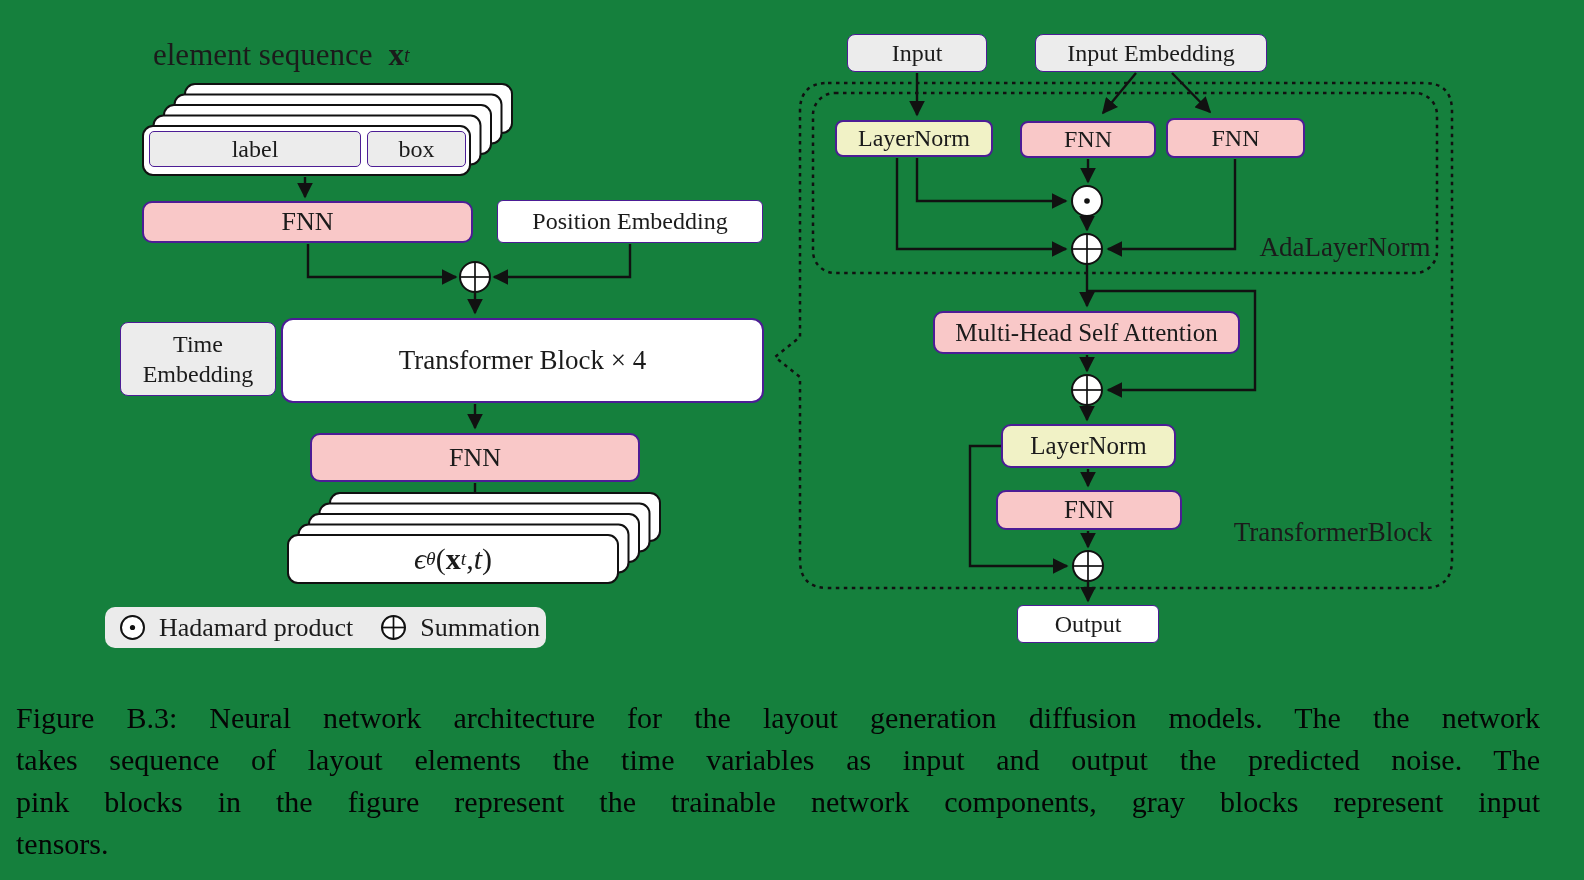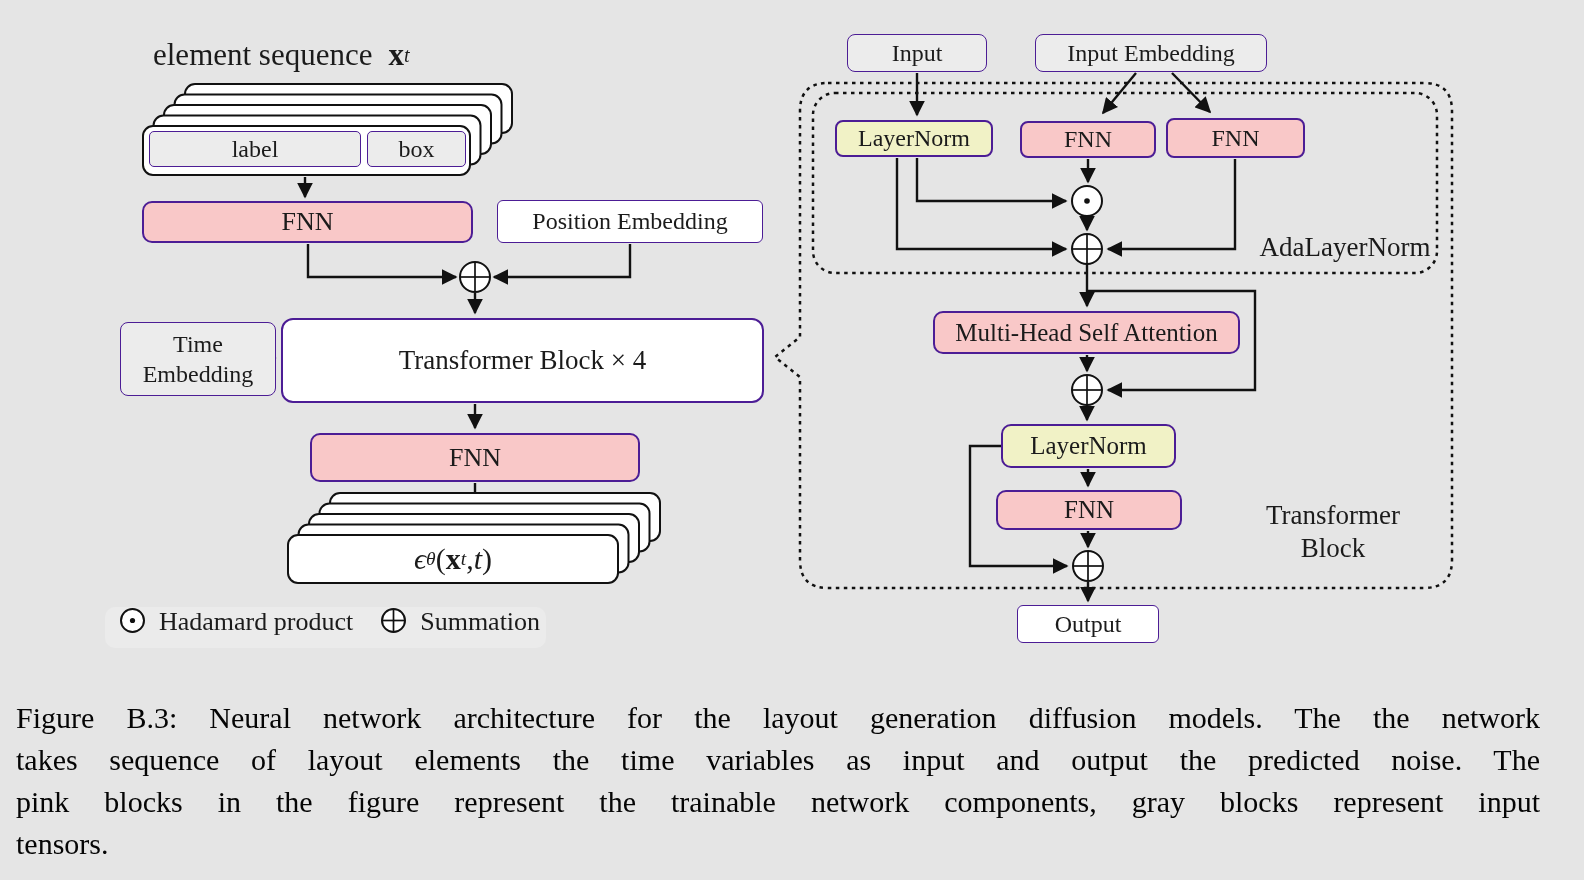--- a/index.html
+++ b/index.html
@@ -1,29 +1,29 @@
 <!DOCTYPE html>
 <html style="--c-pink: #F9C8C8; --c-yellow: #F1F2C6; --c-gray: #ECECEC; --c-legend_bg: #EBEBEB; --c-line: #111111;"><head>
 <meta charset="utf-8">
 <style>
   html,body{margin:0;padding:0;background:#fff;}
-  .stage{position:relative;width:1584px;height:880px;background:#e5e5e5;overflow:hidden;
+  .stage{position:relative;width:1584px;height:880px;background:#15803d;overflow:hidden;
          font-family:"Liberation Serif","DejaVu Serif",serif;color:#1b1b1b;}
   svg.underlay{position:absolute;left:0;top:0;}
   .abs{position:absolute;box-sizing:border-box;}
   .box{display:flex;align-items:center;justify-content:center;text-align:center;
        border:2px solid #4c1d95;background:#fff;}
   .gray{background:var(--c-gray,#ECECEC);border-width:1.8px;}
   .pink{background:var(--c-pink,#F9C8C8);}
   .yellow{background:var(--c-yellow,#F1F2C6);}
   .plain{background:#fff;border-width:1.8px;}
   .lbl{display:flex;align-items:center;justify-content:center;text-align:center;}
   sub{font-size:0.65em;}
   .it{font-style:italic;}
-  .legend{display:flex;gap:13px;background:var(--c-legend_bg,#EBEBEB);
+  .legend{display:flex;align-items:center;gap:13px;background:var(--c-legend_bg,#EBEBEB);
           border-radius:10px;padding-left:14px;}
   .caption{position:absolute;left:16px;top:697px;width:1524px;font-size:30px;
            line-height:42px;color:#050505;}
   .cap-line{text-align:justify;text-align-last:justify;}
   .cap-line.last{text-align:left;text-align-last:left;}
 </style>
 </head>
 <body>
 
 <div class="stage">
@@ -197,21 +197,21 @@
     <span>Multi-Head Self Attention</span>
   </div>
 
   <div class="abs box yellow" style="left:1001px;top:424px;width:175px;height:44px;border-radius:10px;font-size:25px;">
     <span>LayerNorm</span>
   </div>
   <div class="abs box pink" style="left:996px;top:490px;width:186px;height:40px;border-radius:10px;font-size:25px;">
     <span>FNN</span>
   </div>
 
-  <div class="abs lbl" style="left:1238px;top:498px;width:190px;height:68px;font-size:27px;line-height:33px;flex-direction:column;">
+  <div class="abs lbl" style="left:1238px;top:498px;width:190px;height:68px;font-size:27px;line-height:33px;flex-direction:row;">
     <span>Transformer</span>
     <span>Block</span>
   </div>
 
   <div class="abs box plain" style="left:1017px;top:605px;width:142px;height:38px;border-radius:6px;font-size:24px;">
     <span>Output</span>
   </div>
 
   <div class="caption">
     <div class="cap-line">Figure B.3: Neural network architecture for the layout generation diffusion models. The the network</div>

